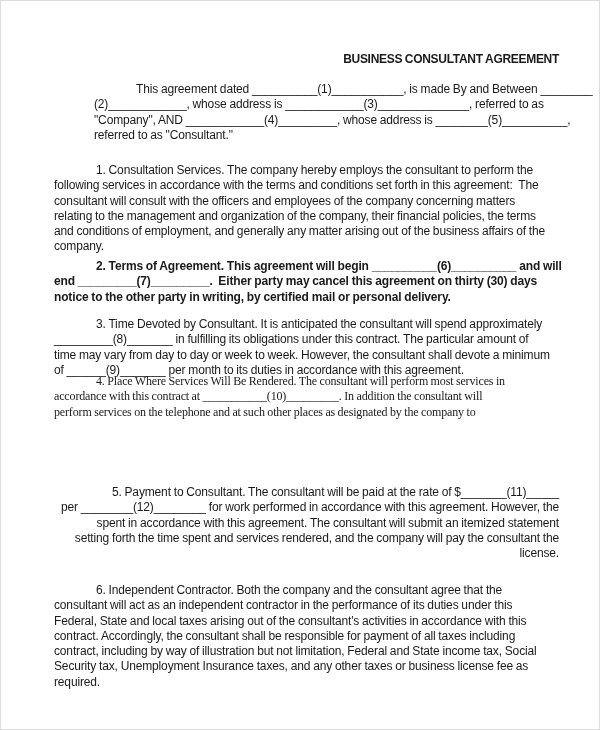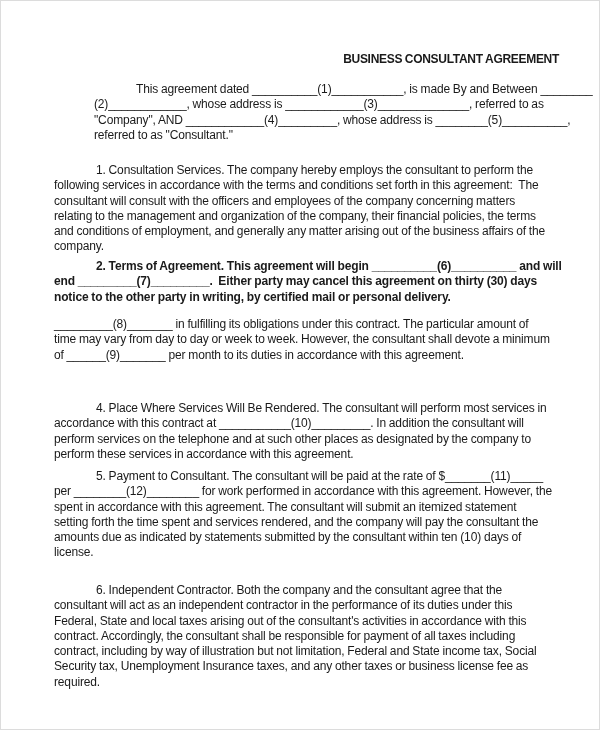--- a/index.html
+++ b/index.html
@@ -80,38 +80,37 @@
       <span class="line">company.</span>
     </div>
 
     <div class="para" style="top:258px;font-weight:bold;">
       <span class="line indent">2. Terms of Agreement. This agreement will begin __________(6)__________ and will</span>
       <span class="line">end _________(7)_________.  Either party may cancel this agreement on thirty (30) days</span>
       <span class="line">notice to the other party in writing, by certified mail or personal delivery.</span>
     </div>
 
     <div class="para" style="top:316px;">
+      <span class="line indent">3. Time Devoted by Consultant. It is anticipated the consultant will spend approximately</span>
       <span class="line">_________(8)_______ in fulfilling its obligations under this contract. The particular amount of</span>
       <span class="line">time may vary from day to day or week to week. However, the consultant shall devote a minimum</span>
       <span class="line">of ______(9)_______ per month to its duties in accordance with this agreement.</span>
     </div>
 
-    <div class="para" style="top:400px;">
+    <div class="para" style="top:373px;font-family:Liberation Serif, serif;">
       <span class="line indent">4. Place Where Services Will Be Rendered. The consultant will perform most services in</span>
       <span class="line">accordance with this contract at ___________(10)_________. In addition the consultant will</span>
       <span class="line">perform services on the telephone and at such other places as designated by the company to</span>
-      <span class="line">perform these services in accordance with this agreement.</span>
     </div>
 
-    <div class="para" style="top:468px;">
+    <div class="para" style="top:484px;text-align:right;">
       <span class="line indent">5. Payment to Consultant. The consultant will be paid at the rate of $_______(11)_____</span>
       <span class="line">per ________(12)________ for work performed in accordance with this agreement. However, the</span>
       <span class="line">spent in accordance with this agreement. The consultant will submit an itemized statement</span>
       <span class="line">setting forth the time spent and services rendered, and the company will pay the consultant the</span>
-      <span class="line">amounts due as indicated by statements submitted by the consultant within ten (10) days of</span>
       <span class="line">license.</span>
     </div>
 
     <div class="para" style="top:582px;">
       <span class="line indent">6. Independent Contractor. Both the company and the consultant agree that the</span>
       <span class="line">consultant will act as an independent contractor in the performance of its duties under this</span>
       <span class="line">Federal, State and local taxes arising out of the consultant's activities in accordance with this</span>
       <span class="line">contract. Accordingly, the consultant shall be responsible for payment of all taxes including</span>
       <span class="line">contract, including by way of illustration but not limitation, Federal and State income tax, Social</span>
       <span class="line">Security tax, Unemployment Insurance taxes, and any other taxes or business license fee as</span>

